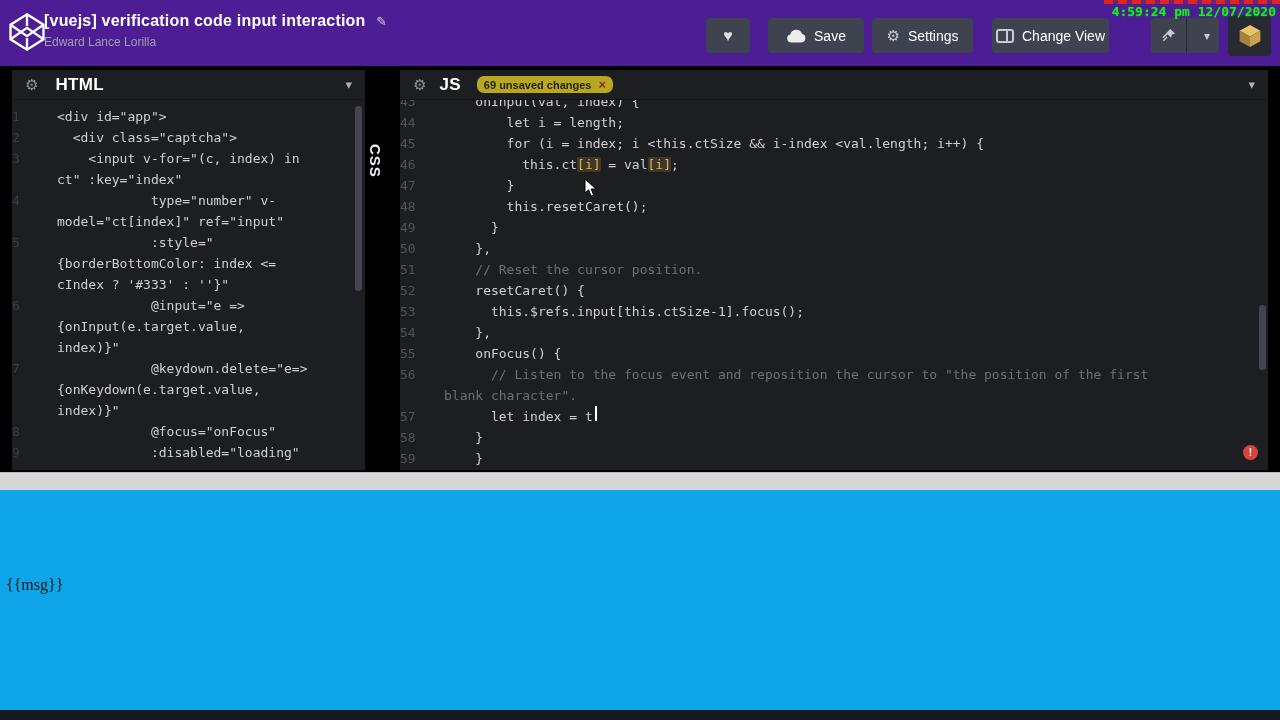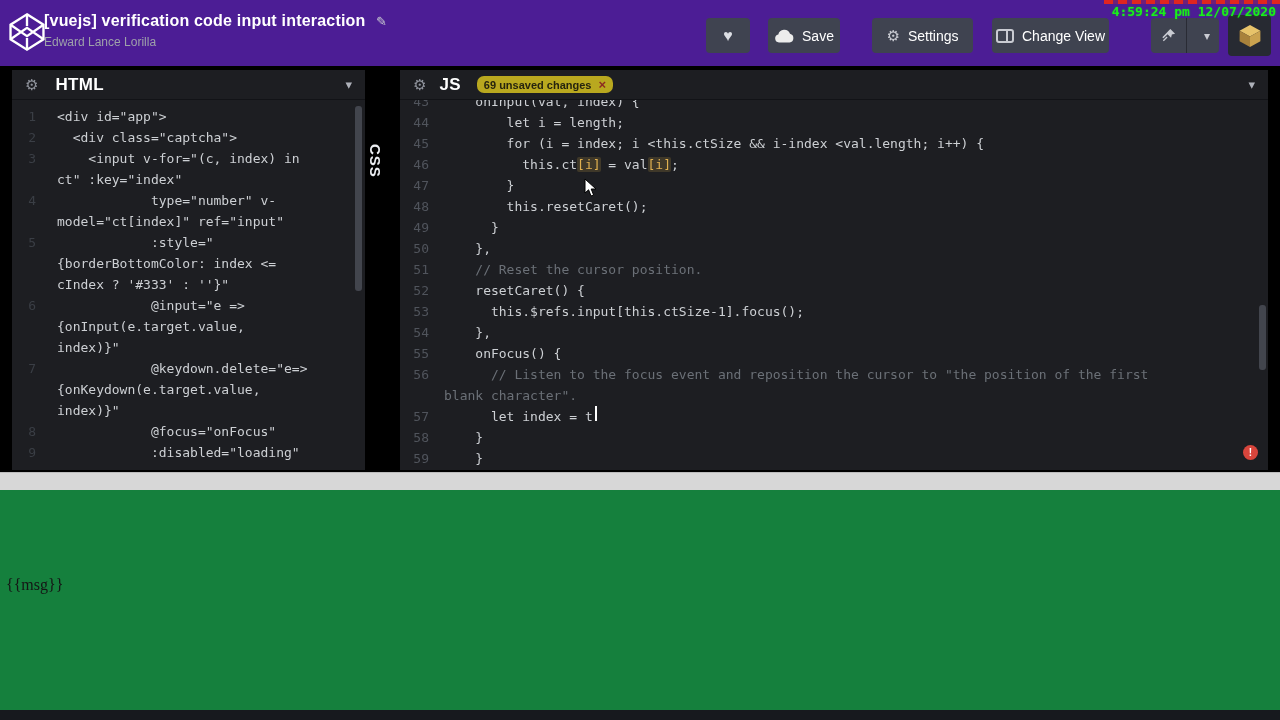--- a/index.html
+++ b/index.html
@@ -12,21 +12,21 @@
   .logo { position:absolute; left:8px; top:12px; width:38px; height:40px; cursor:pointer; }
   .title-block { position:absolute; left:44px; top:12px; }
   .pen-title { font-size:16px; font-weight:bold; color:#fff; letter-spacing:.2px; }
   .pencil { color:#c9cbd2; font-size:13px; margin-left:6px; }
   .pen-author { font-size:12px; color:#9ea1aa; margin-top:5px; }
 
   .hbtn { position:absolute; top:18px; height:35px; background:#3f4350; border:none; border-radius:4px;
           color:#fff; font-size:14px; font-family:"Liberation Sans",sans-serif;
           display:flex; align-items:center; justify-content:center; gap:8px; cursor:pointer; }
   .btn-heart { left:706px; width:44px; font-size:16px; color:#dcdee4; }
-  .btn-save { left:768px; width:72px; }
+  .btn-save { left:768px; width:96px; }
   .btn-settings { left:872px; width:101px; }
   .btn-settings .gear { font-size:15px; color:#c9cbd2; }
   .btn-view { left:992px; width:117px; }
   .btn-pin { left:1151px; width:68px; padding:0; }
   .btn-pin .seg { display:flex; align-items:center; justify-content:center; height:100%; }
   .btn-pin .seg-pin { width:40px; border-right:1px solid rgba(0,0,0,.35); }
   .btn-pin .seg-arrow { width:27px; color:#c9cbd2; font-size:12px; }
   .btn-avatar { left:1228px; width:43px; height:41px; top:15px; background:#272a32; }
 
   .timestamp { position:absolute; top:4px; right:4px; z-index:60; color:#1aee1a;
@@ -49,21 +49,21 @@
   .badge { margin-left:16px; background:#b9a81f; color:#26240e; font-size:11px; font-weight:bold;
            border-radius:7px; padding:2px 7px; display:flex; align-items:center; gap:7px; }
   .badge-close { color:#8c2a22; font-size:13px; font-weight:bold; cursor:pointer; line-height:1; }
 
   .code-area { position:absolute; left:0; right:0; top:30px; bottom:0; overflow:hidden;
                font-family:"DejaVu Sans Mono", monospace; font-size:13px; line-height:21px; }
   .pane-html .code-area { padding-top:6px; }
   .pane-js .code-area { padding-top:5px; }
   .code-line { display:flex; white-space:pre; }
   .code-line.clip-top { margin-top:-14px; }
-  .ln { text-align:right; flex:none; }
+  .ln { flex:none; }
   .pane-html .ln { width:24px; margin-right:21px; color:#3a3e45; }
   .pane-js .ln { width:29px; margin-right:15px; color:#50545c; }
   .code { color:#cdd0d4; }
   .code.comment { color:#6b7077; }
   .tok-hl { color:#e0b050; background:rgba(224,176,80,.18); border-radius:2px; }
   .caret { display:inline-block; width:2px; height:15px; background:#fff; margin-left:2px;
            vertical-align:-2px; }
 
   .css-strip-label { position:absolute; left:367px; top:78px; z-index:5; color:#eceef2;
                      font-weight:bold; font-size:15px; letter-spacing:1px;
@@ -73,21 +73,21 @@
   .sb-html { right:3px; top:36px; height:185px; }
   .sb-js { right:2px; top:235px; height:65px; }
 
   .error-dot { position:absolute; right:10px; bottom:10px; width:15px; height:15px; border-radius:50%;
                background:#d8453c; color:#fff; font-size:10px; font-weight:bold; text-align:center;
                line-height:15px; cursor:pointer; }
 
   
   .resize-gutter { position:absolute; top:472px; left:0; width:1280px; height:18px;
                    background:#d7d7d7; border-top:1px solid #bcbcbc; cursor:row-resize; }
-  .preview { position:absolute; top:490px; left:0; width:1280px; height:220px; background:#15803d; }
+  .preview { position:absolute; top:490px; left:0; width:1280px; height:220px; background:#0ea5e9; }
   .preview-msg { position:absolute; left:6px; top:86px; color:#151515; font-size:16px;
                  font-family:"Liberation Serif", serif; }
 
   .bottom-bar { position:absolute; bottom:0; left:0; width:1280px; height:10px; background:#17191e; }
 
   .mouse-cursor { position:absolute; left:584px; top:178px; z-index:70; pointer-events:none; }
 </style>
 </head>
 <body>
 

